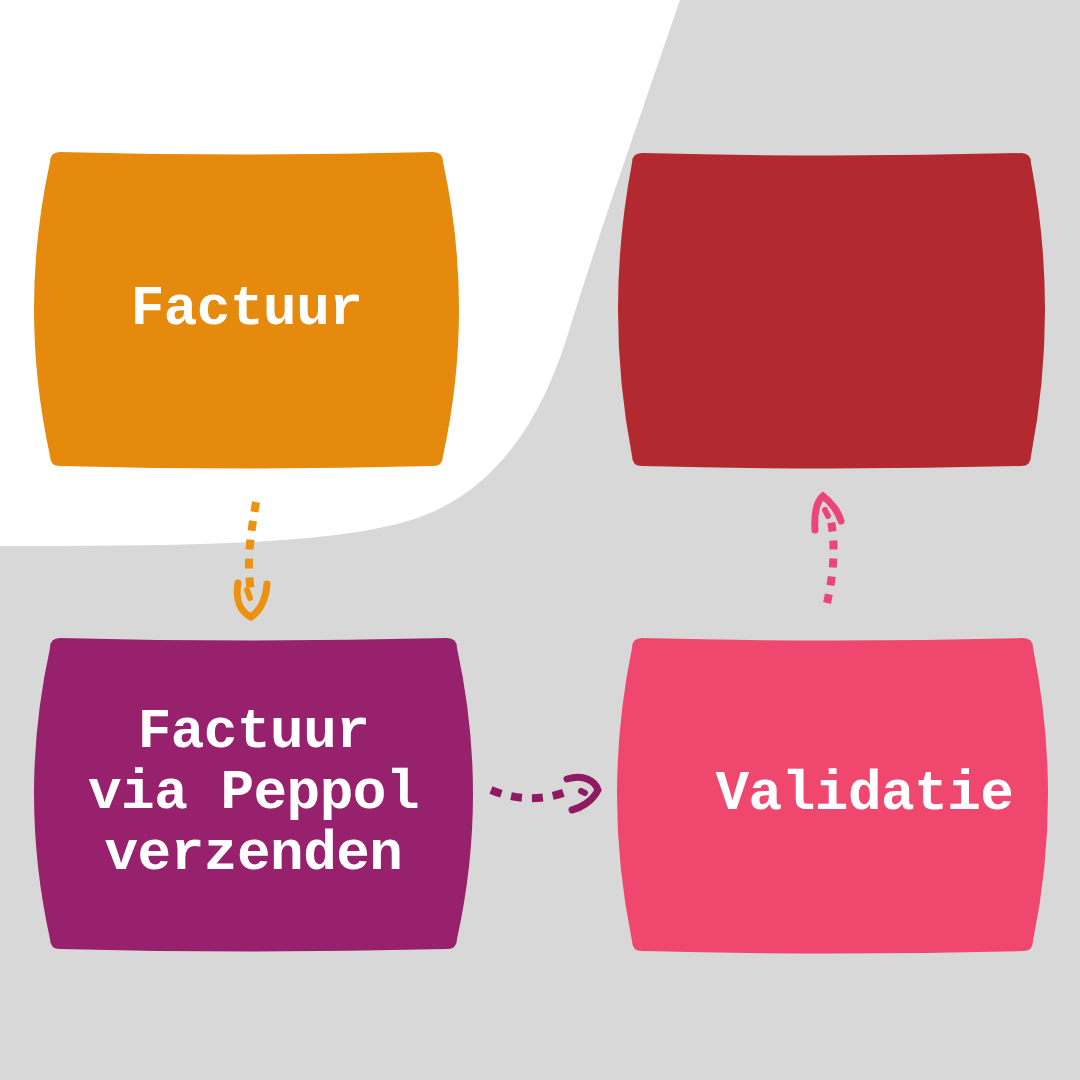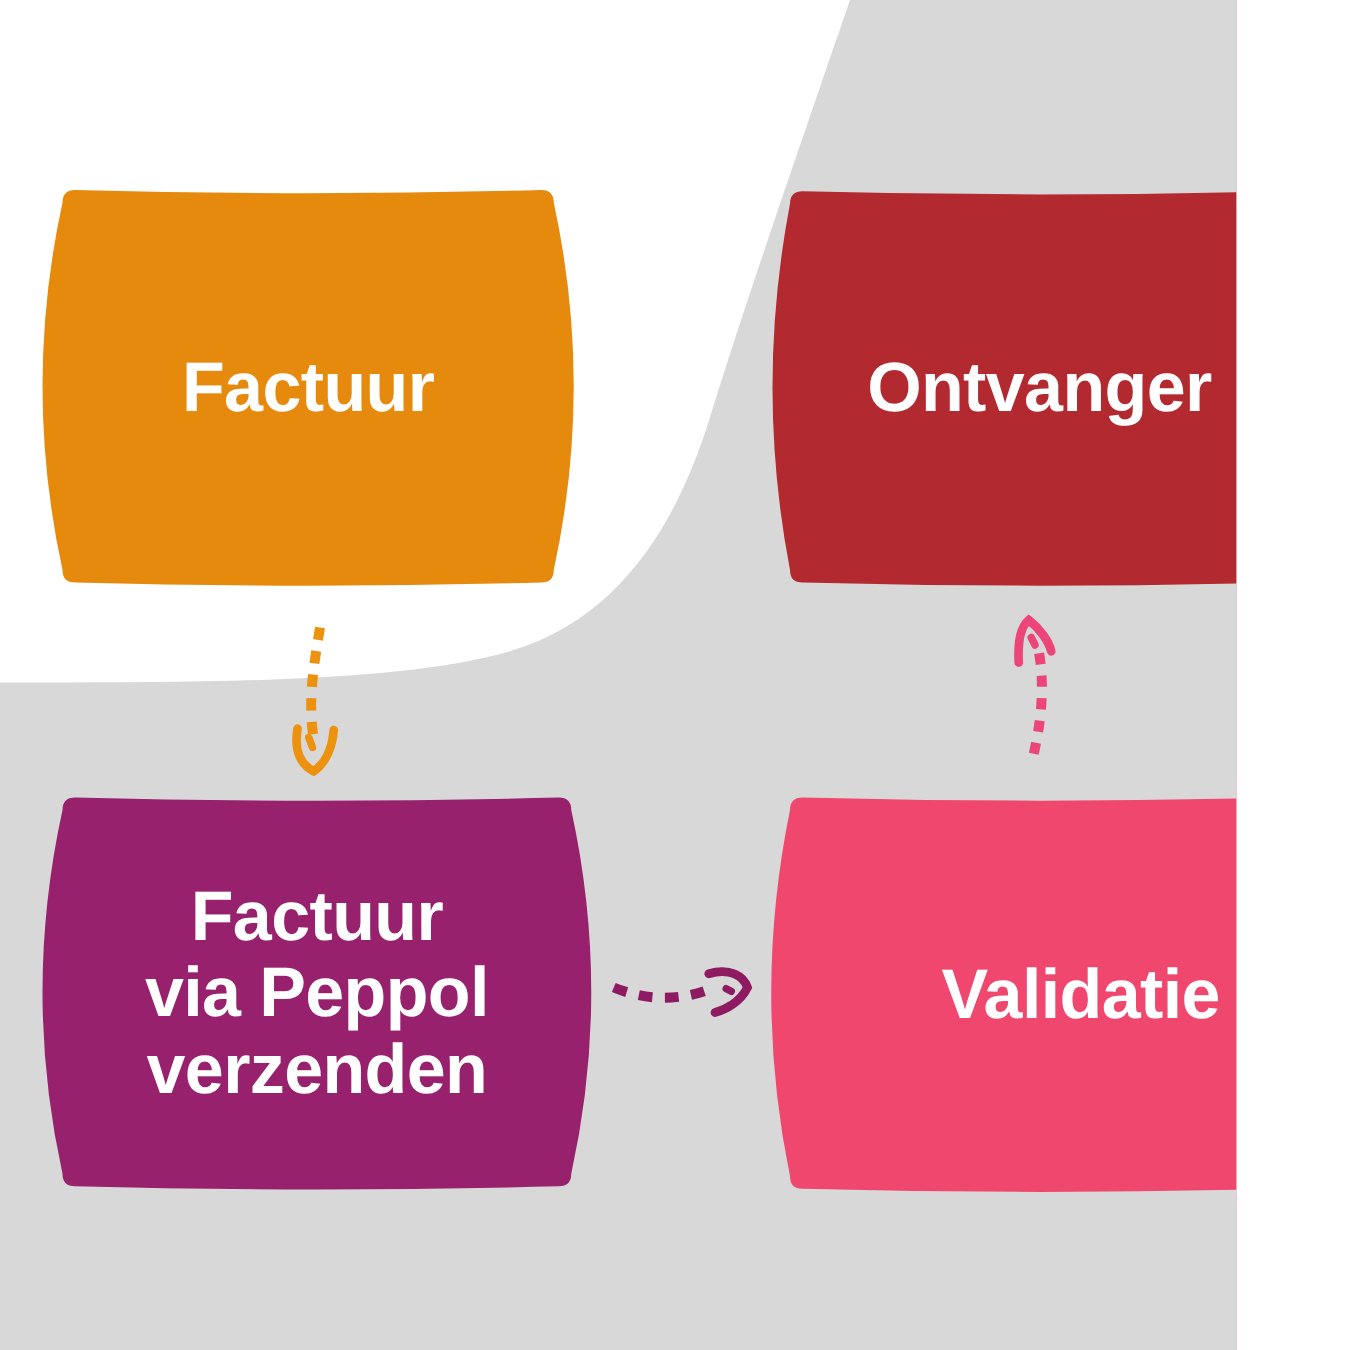--- a/index.html
+++ b/index.html
@@ -1,20 +1,20 @@
 <!DOCTYPE html>
 <html><head>
 <meta charset="utf-8">
 <style>
   html,body{margin:0;padding:0;background:#ffffff;}
   .canvas{
     position:relative;
-    width:989px;height:1080px;
+    width:1080px;height:1080px;
     overflow:hidden;
-    font-family:Liberation Sans, sans-serif;
+    font-family:Liberation Mono, monospace;
     background:#be185d;
   }
   .canvas svg{position:absolute;left:0;top:0;}
   .node-label{
     position:absolute;
     display:flex;flex-direction:column;
     align-items:center;justify-content:center;
     text-align:center;
     color:#FFFFFF;
     font-weight:bold;
@@ -78,23 +78,20 @@
       <path d="M 827,603 C 833,577 836,548 831,521" stroke-width="8" stroke-dasharray="9 9" stroke-linecap="butt" stroke="#EC4679"></path>
       <path d="M 815,530 C 814,512 817,501 823,496 C 832,503 839,513 841,521" stroke-width="7" stroke="#EC4679"></path>
       <path d="M 825,510 L 828,516" stroke-width="6" stroke="#EC4679"></path>
     </g>
   </svg>
 
   <div class="node-label label-opmaken">
     <span>Factuur</span>
   </div>
 
-  <div class="node-label label-ontvanger">
-    <span>Ontvanger</span>
-  </div>
 
   <div class="node-label label-verzenden">
     <span>Factuur</span>
     <span>via Peppol</span>
     <span>verzenden</span>
   </div>
 
   <div class="node-label label-validatie">
     <span>Validatie</span>
   </div>

